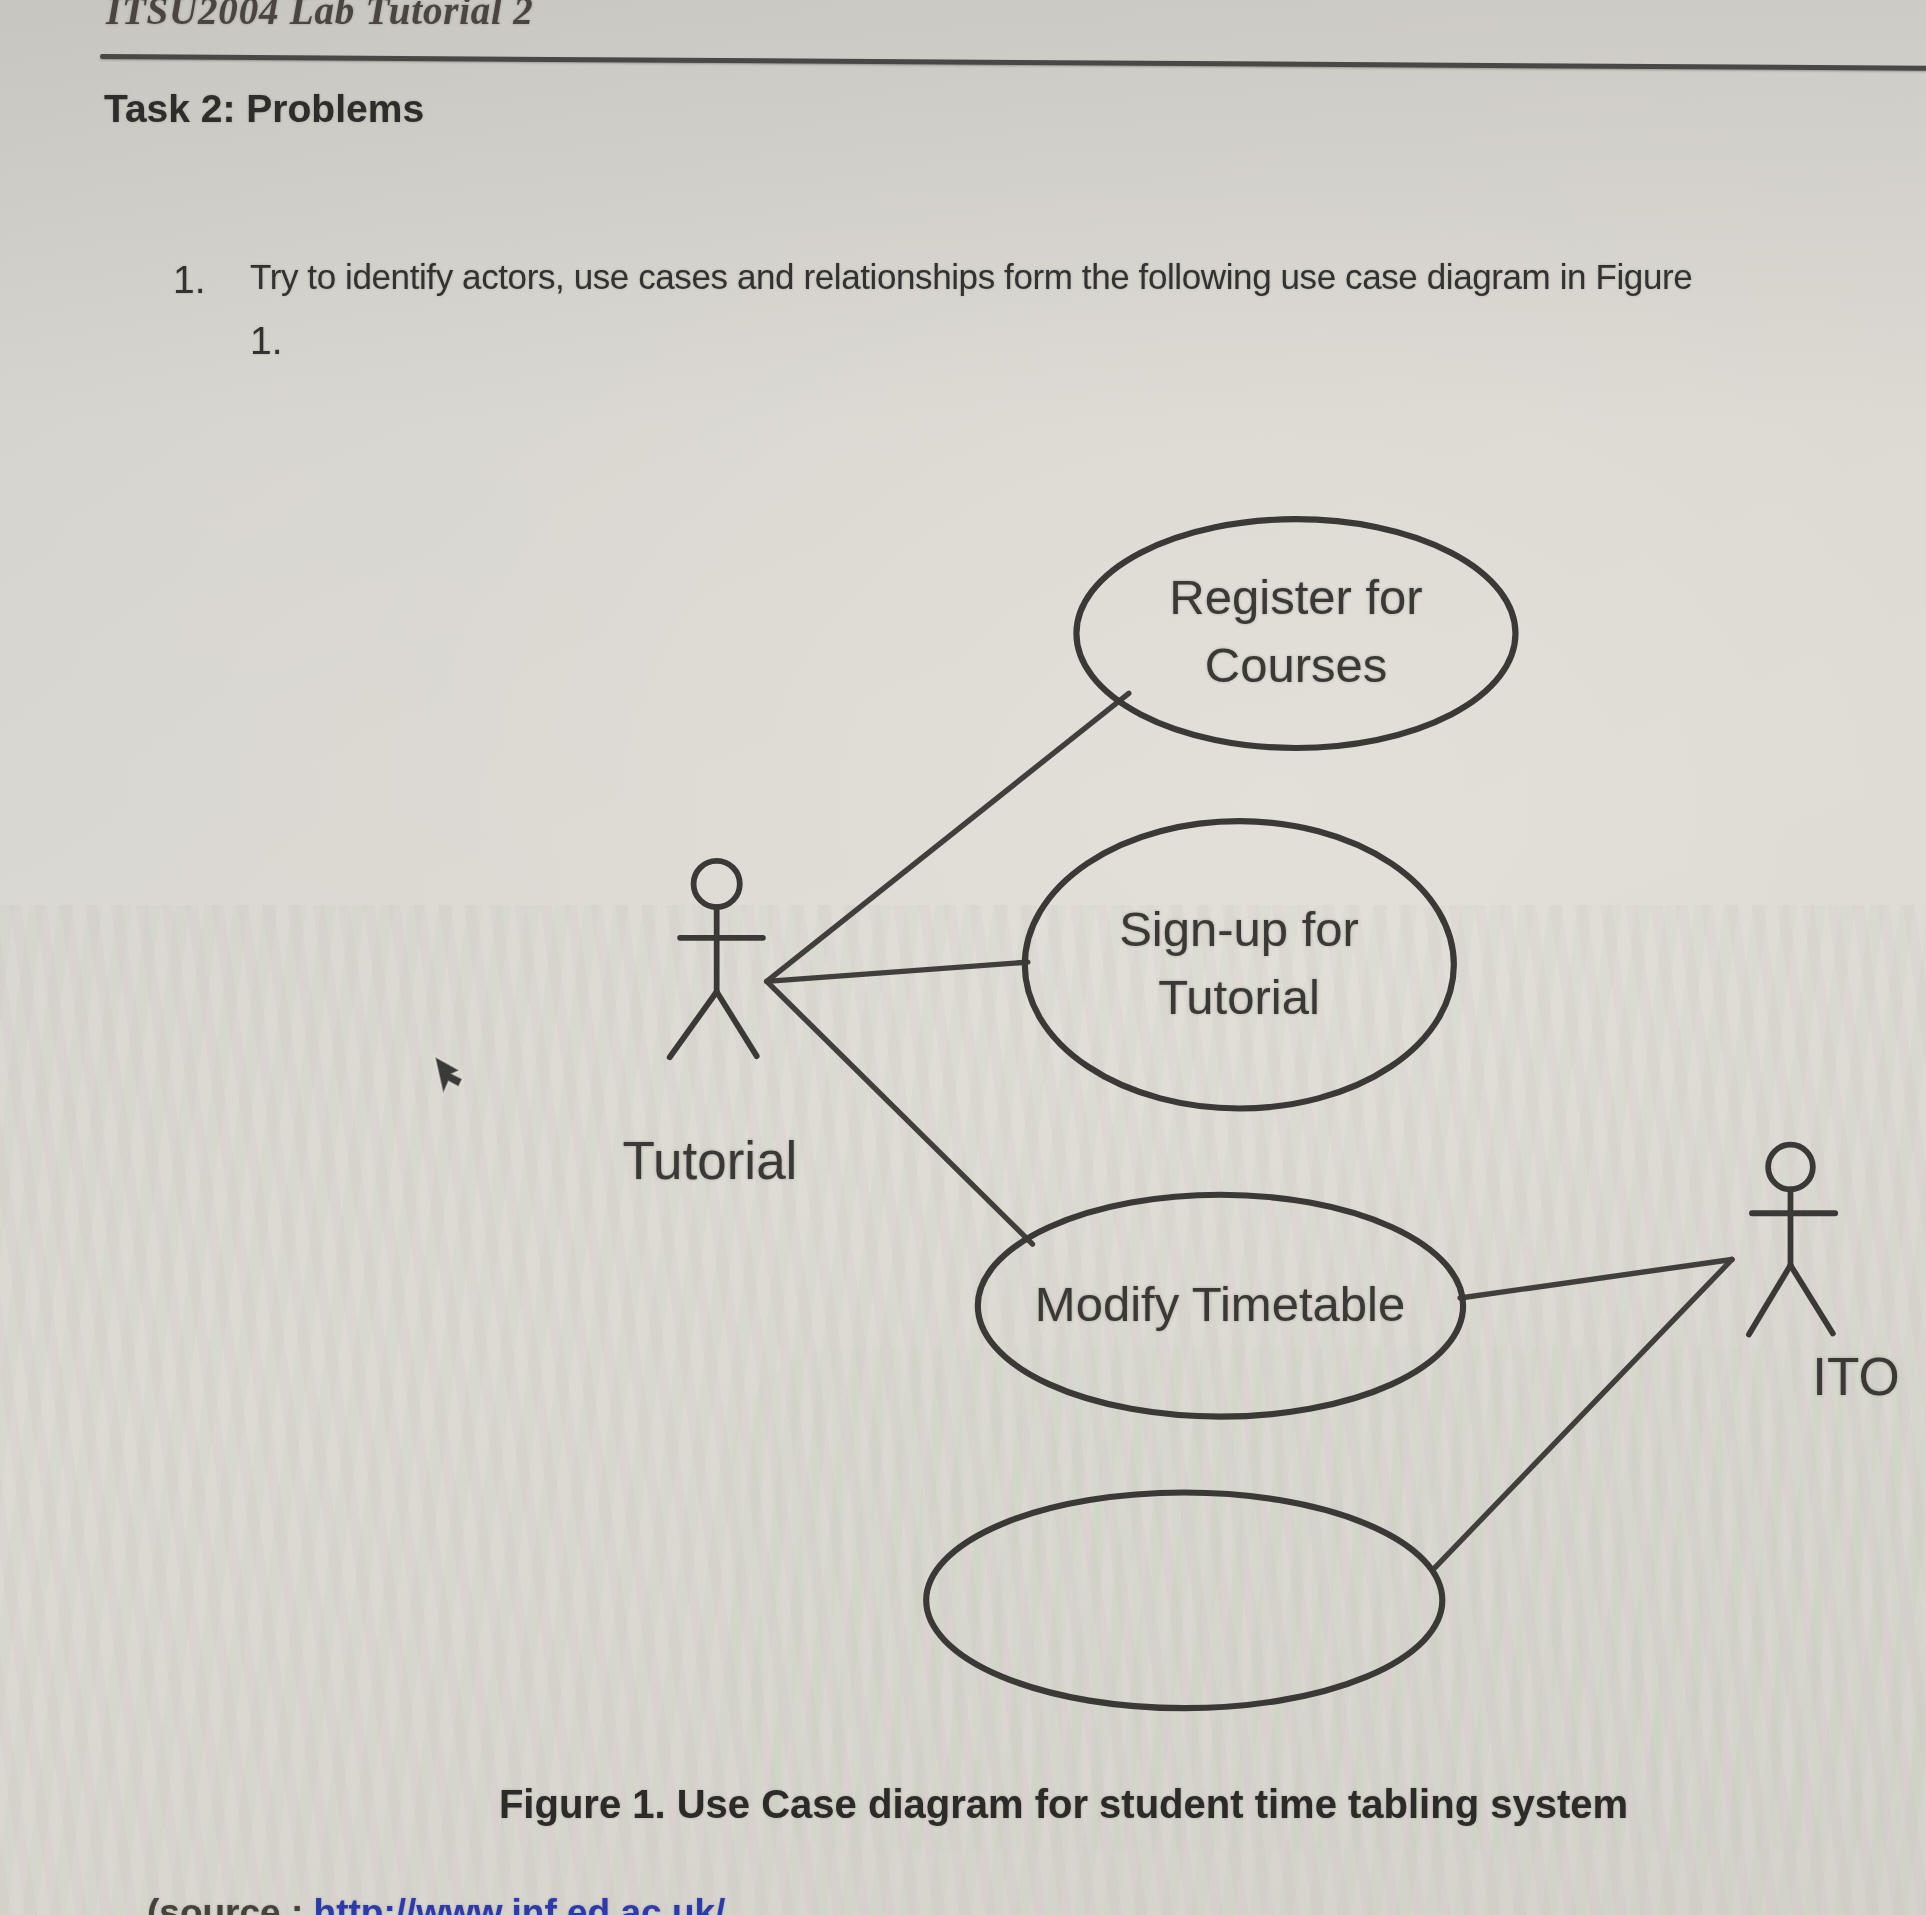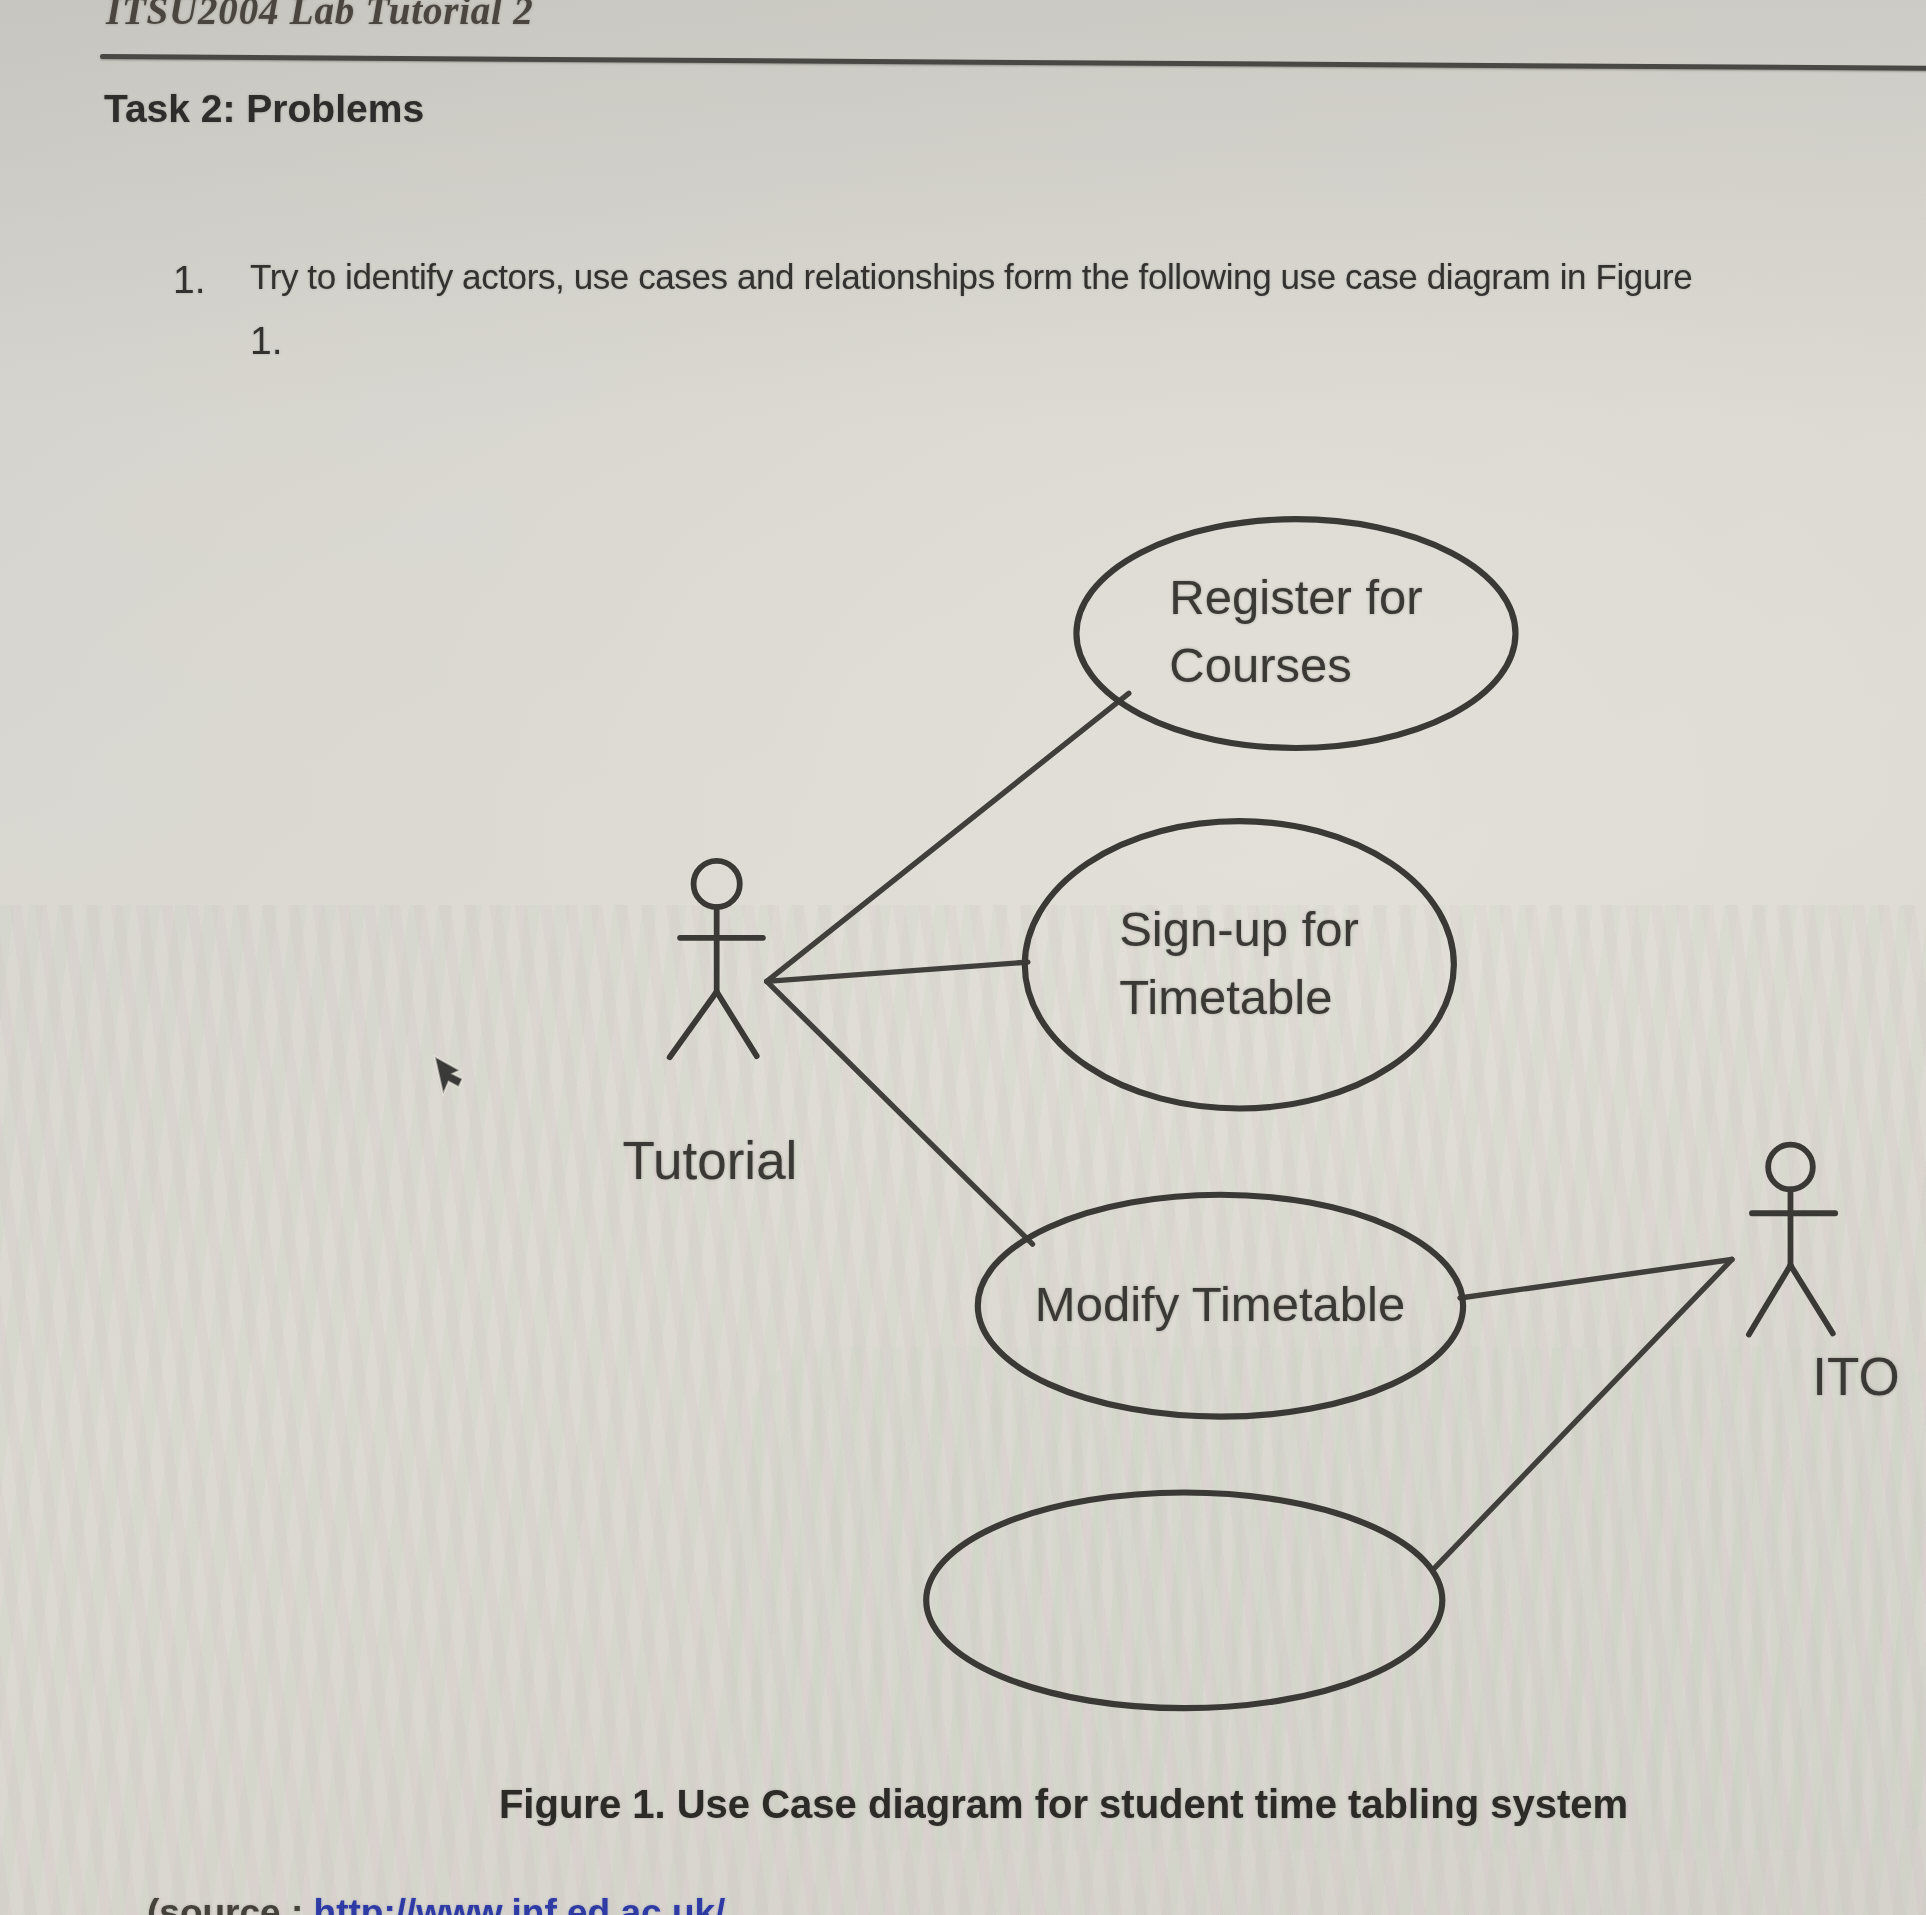--- a/index.html
+++ b/index.html
@@ -51,21 +51,21 @@
     text-shadow:0 0 2.3px rgba(60,56,50,0.28);}
   #problem-line1{left:250px;top:257px;font-size:35px;letter-spacing:-0.4px;color:#343230;
     white-space:nowrap;text-shadow:0 0 2.3px rgba(60,56,50,0.28);}
   #problem-line2{left:250px;top:319px;font-size:39px;color:#343230;
     text-shadow:0 0 2.3px rgba(60,56,50,0.28);}
 
   #diagram-svg{position:absolute;left:0;top:0;width:2278px;height:1915px;}
 
   .uc-label{
     position:absolute;transform:translate(-50%,-50%);
-    font-size:49px;line-height:1.38;color:#3b3936;
+    font-size:49px;line-height:1.38;color:#3b3936;text-align:center;
     white-space:pre-line;text-shadow:0 0 2.7px rgba(60,56,50,0.35);
   }
   .actor-label{
     position:absolute;transform:translate(-50%,-50%);
     font-size:53px;color:#3b3936;white-space:nowrap;
     text-shadow:0 0 2.7px rgba(60,56,50,0.35);
   }
 
   #figure-caption{
     position:absolute;left:347px;top:1782px;width:1433px;
@@ -133,21 +133,21 @@
       <line x1="4648" y1="3285" x2="4540" y2="3465"></line>
       <line x1="4648" y1="3285" x2="4758" y2="3462"></line>
     </g>
 
     <path d="M1128,2743 L1150,2841 L1164,2808 L1190,2822 L1200,2801 L1174,2788 L1193,2779 Z" fill="#3a3a38" stroke="rgba(240,238,230,0.55)" stroke-width="5"></path>
   </svg>
 
   <div class="uc-label" style="left:1296px;top:632px;">Register for
 Courses</div>
   <div class="uc-label" style="left:1239px;top:964px;">Sign-up for
-Timetable</div>
+Tutorial</div>
   <div class="uc-label" style="left:1220px;top:1305px;">Modify Timetable</div>
 
   <div class="actor-label" style="left:710px;top:1160px;">Tutorial</div>
   <div class="actor-label" style="left:1856px;top:1376px;">ITO</div>
 
   <div id="figure-caption">Figure 1. Use Case diagram for student time tabling system</div>
 
   <div id="source-line"><span>(source : </span><span id="source-link">http://www.inf.ed.ac.uk/...</span></div>
 
 </div>

